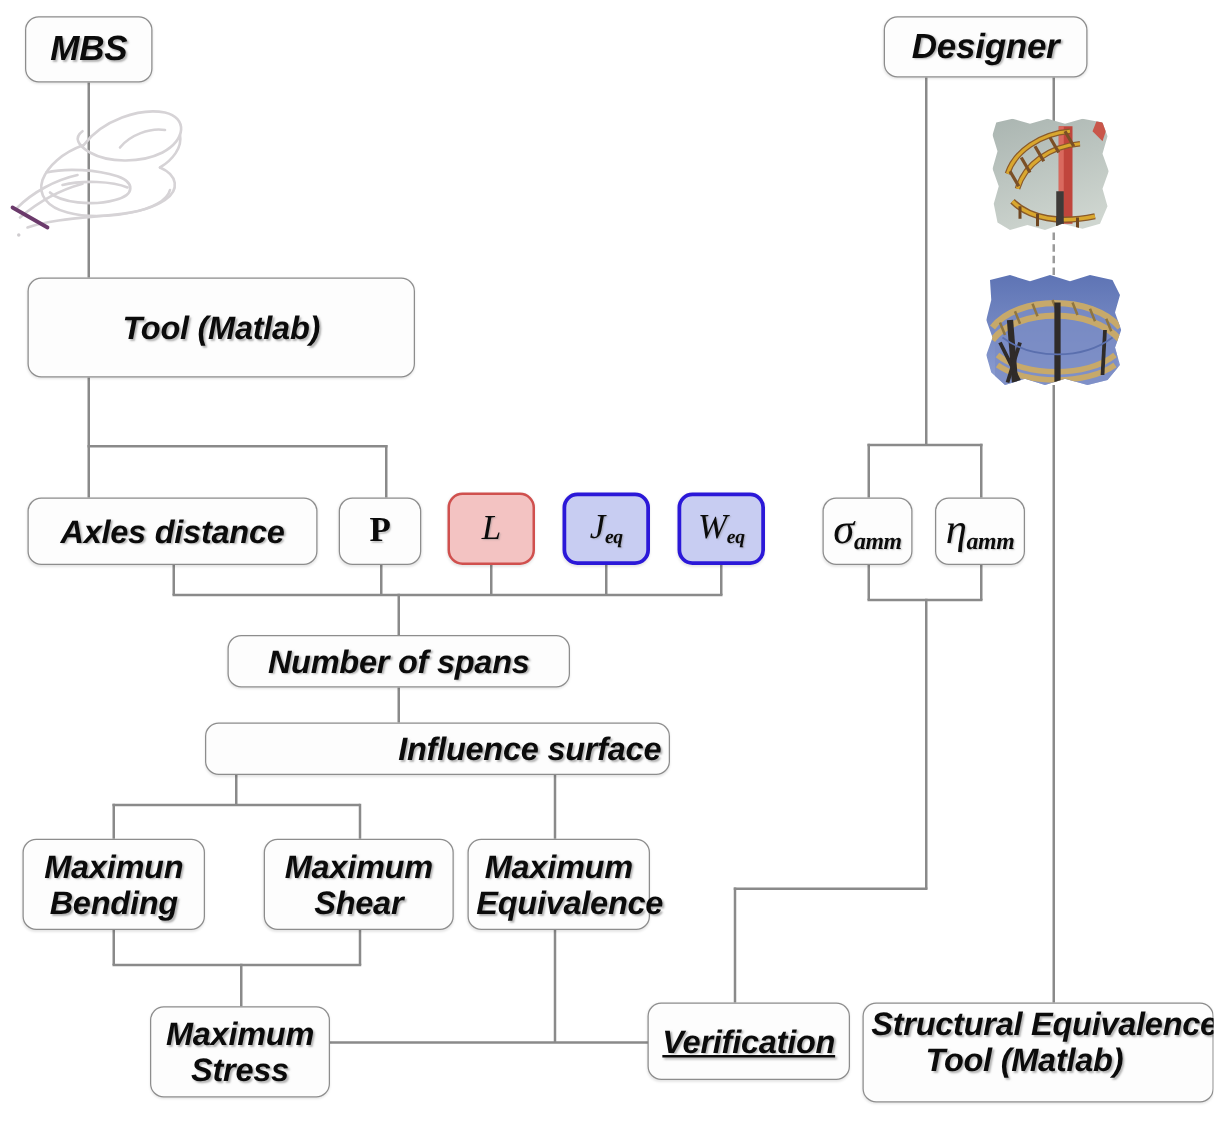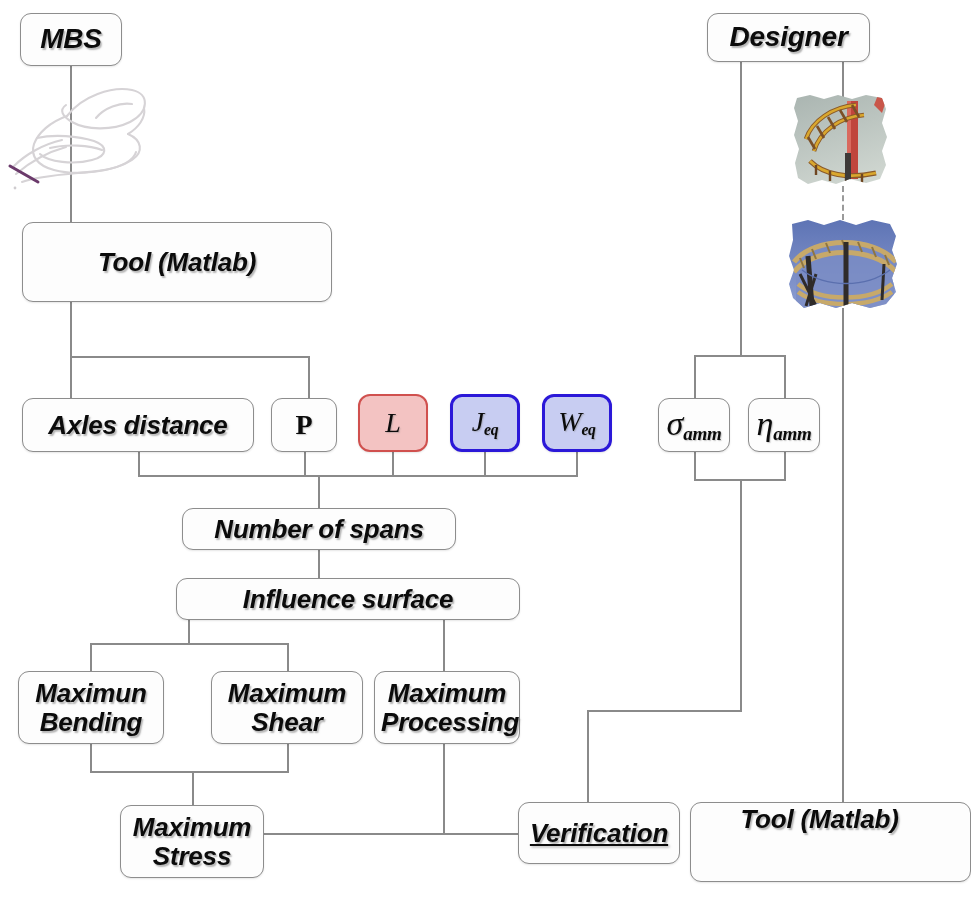--- a/index.html
+++ b/index.html
@@ -284,49 +284,50 @@
   </div>
 
   <div class="node box-blue mathnode fs28" style="left:542px; top:394px; width:70px; height:58px;">
     <span class="txt"><span>W</span><sub>eq</sub></span>
   </div>
 
   <div class="node fs26" style="left:182px; top:508px; width:274px; height:42px;">
     <span class="txt">Number of spans</span>
   </div>
 
-  <div class="node fs26" style="left:176px; top:578px; width:344px; height:42px;">
+  <div class="node fs26" style="left:164px; top:578px; width:372px; height:42px;text-align:right;">
     <span class="txt">Influence surface</span>
   </div>
 
   <div class="node fs26" style="left:18px; top:671px; width:146px; height:73px; flex-direction:column;">
     <span class="txt">Maximun</span>
     <span class="txt">Bending</span>
   </div>
 
   <div class="node fs26" style="left:211px; top:671px; width:152px; height:73px; flex-direction:column;">
     <span class="txt">Maximum</span>
     <span class="txt">Shear</span>
   </div>
 
   <div class="node fs26" style="left:374px; top:671px; width:146px; height:73px; flex-direction:column;">
     <span class="txt">Maximum</span>
-    <span class="txt">Processing</span>
+    <span class="txt">Equivalence</span>
   </div>
 
   <div class="node fs26" style="left:120px; top:805px; width:144px; height:73px; flex-direction:column;">
     <span class="txt">Maximum</span>
     <span class="txt">Stress</span>
   </div>
 
   <div class="node fs26" style="left:518px; top:802px; width:162px; height:62px;">
     <span class="txt underline-txt">Verification</span>
   </div>
 
   <div class="node fs26 clip-right" style="left:690px; top:802px; width:281px; height:80px; flex-direction:column; align-items:flex-start;">
+    <span class="txt" style="text-align:left;">Structural Equivalence</span>
     <span class="txt" style="text-align:center; width:245px;">Tool (Matlab)</span>
   </div>
 
   <div class="node fs28" style="left:707px; top:13px; width:163px; height:49px;">
     <span class="txt">Designer</span>
   </div>
 
   <div class="node mathnode fs25" style="left:658px; top:398px; width:72px; height:54px;">
     <span class="txt"><span>σ</span><sub>amm</sub></span>
   </div>

